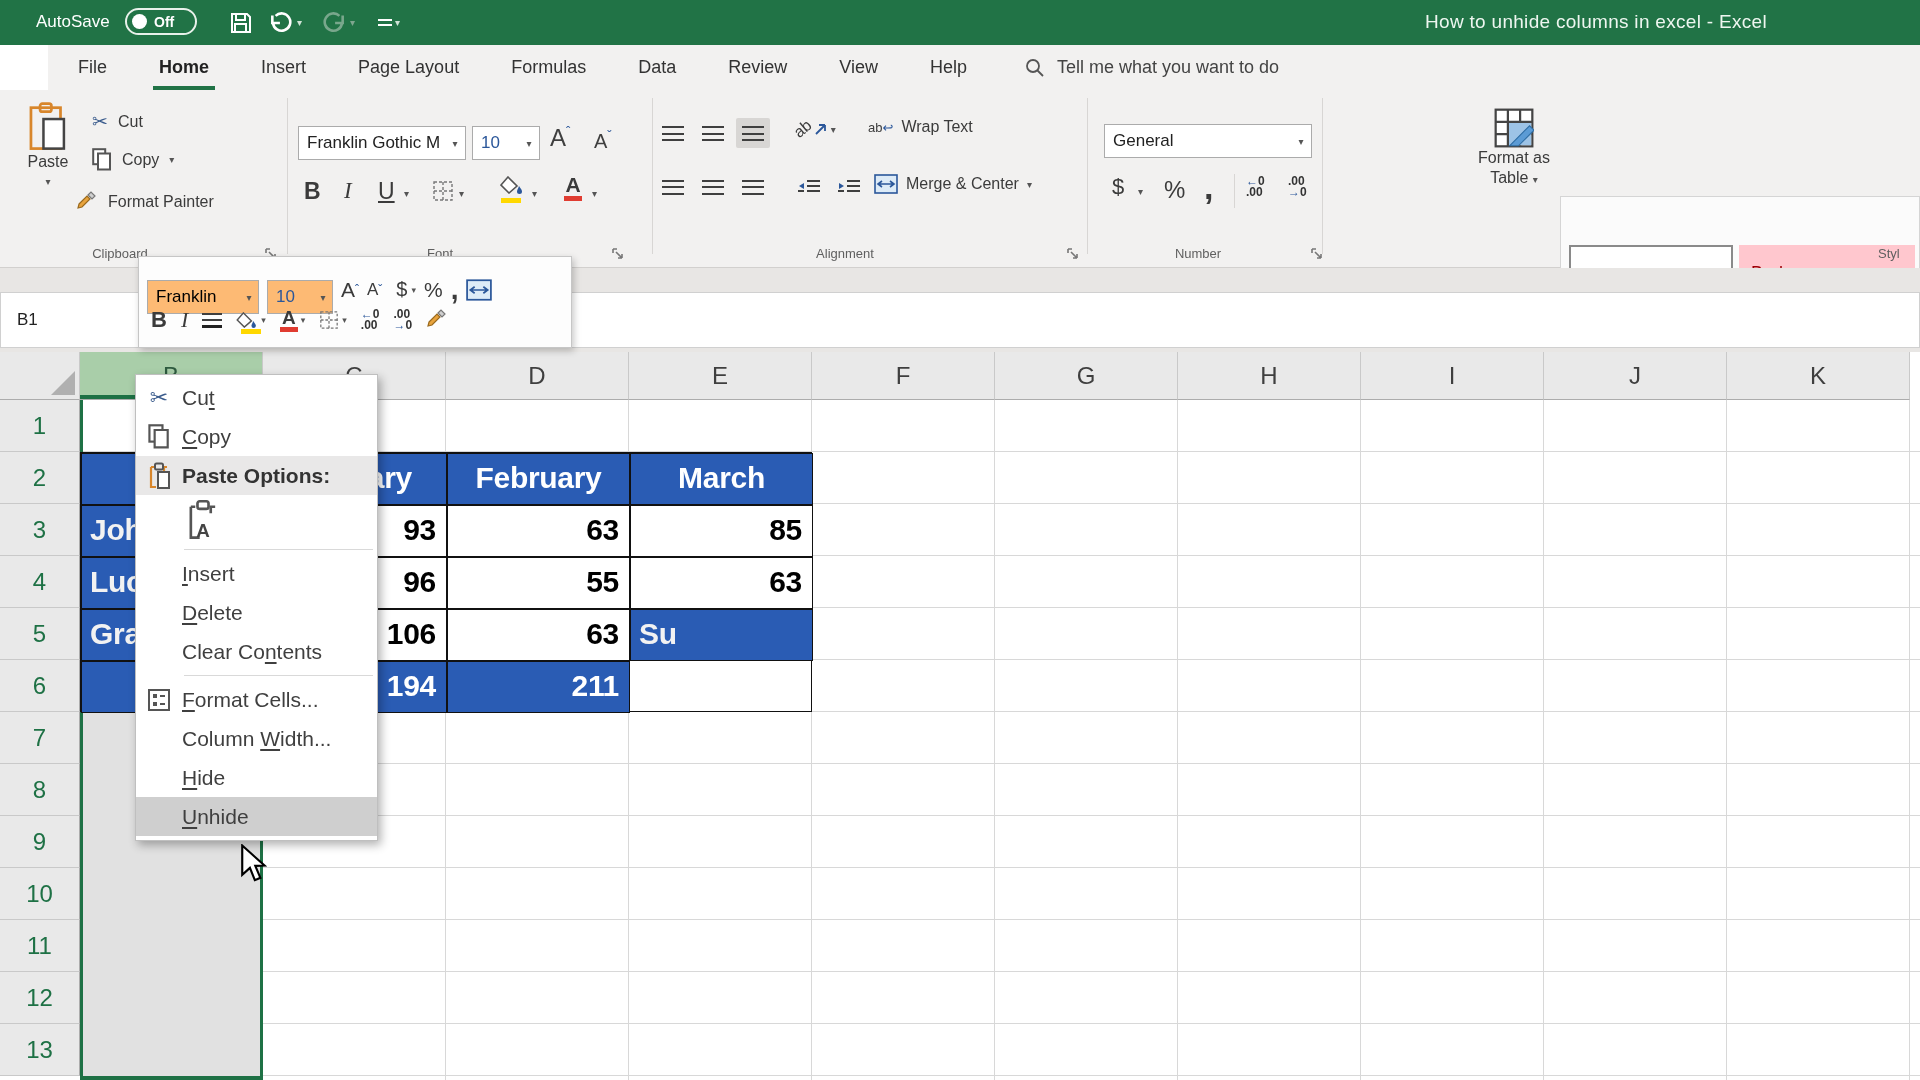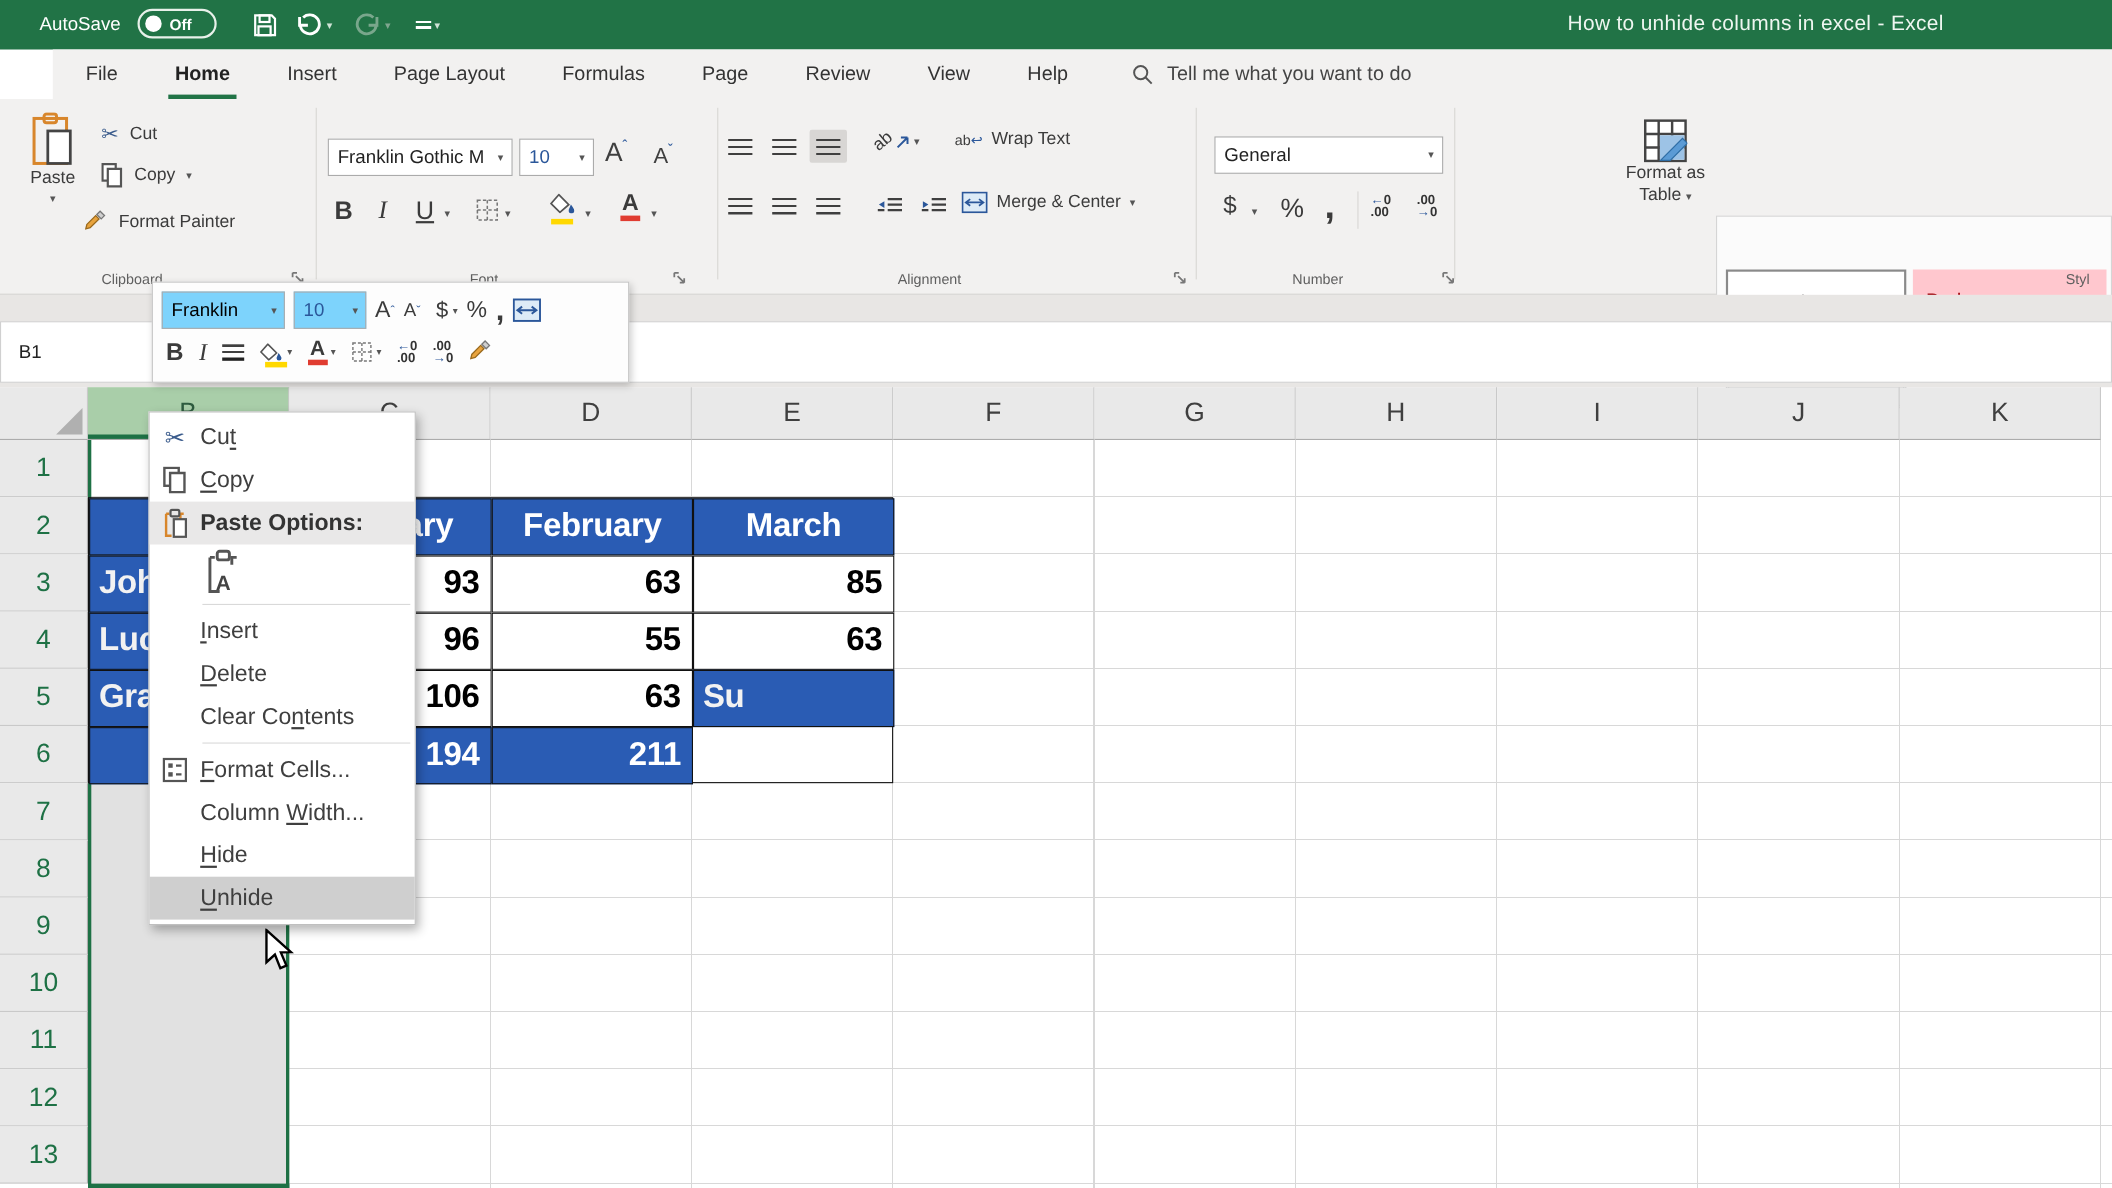--- a/index.html
+++ b/index.html
@@ -75,21 +75,21 @@
   .sheettable { left:80px; top:452px; width:732px; height:260px; display:grid; grid-template-columns:repeat(4,183px); grid-auto-rows:52px; z-index:10; border:1px solid #111; font-weight:700; font-size:30px; letter-spacing:-0.3px; }
   .tc { border:1.5px solid #111; line-height:48px; overflow:hidden; white-space:nowrap; }
   .tc.hdr { background:#2A5CB4; color:#fff; text-align:center; }
   .tc.name { background:#2A5CB4; color:#f2f2f2; text-align:left; padding-left:8px; }
   .tc.num { background:#fff; color:#000; text-align:right; padding-right:10px; }
   .tc.sum { background:#2A5CB4; color:#fff; text-align:right; padding-right:10px; }
 
   
   .minitb { left:138px; top:256px; width:434px; height:92px; background:#FDFDFD; border:1px solid #C6C6C6; box-shadow:2px 3px 7px rgba(0,0,0,.22); z-index:40; }
   .minitb .row { position:absolute; left:8px; right:6px; display:flex; align-items:center; }
-  .mt-combo { background:#7dd3fc; border:1px solid #ABABAB; height:34px; display:flex; align-items:center; font-size:17px; }
+  .mt-combo { background:#fdba74; border:1px solid #ABABAB; height:34px; display:flex; align-items:center; font-size:17px;margin-top:15px; }
   .mt-ic { display:flex; align-items:center; justify-content:center; color:#3b3b3b; }
 
   
   .ctxmenu { left:135px; top:374px; width:243px; background:#fff; border:1px solid #BFBFBF; box-shadow:3px 4px 9px rgba(0,0,0,.3); z-index:50; padding:3px 0 4px 0; }
   .mi { position:relative; height:39px; display:flex; align-items:center; font-size:21px; color:#3f3f3f; cursor:default; }
   .mi .gut { width:46px; flex:none; display:flex; align-items:center; justify-content:center; }
   .mi.hl-light { background:#E9E8E8; font-weight:700; color:#333; }
   .mi.hl-strong { background:#CFCFCF; }
   .mi .ul { text-decoration:underline; text-underline-offset:3px; }
   .mi-thumb { height:50px; display:flex; align-items:center; padding-left:50px; }
@@ -137,21 +137,21 @@
     </div>
     <span class="abs win-title">How to unhide columns in excel  -  Excel</span>
   </div>
 
   <div class="abs tabrow" id="tabrow">
       <span class="tab">File</span>
       <span class="tab active">Home</span>
       <span class="tab">Insert</span>
       <span class="tab">Page Layout</span>
       <span class="tab">Formulas</span>
-      <span class="tab">Page</span>
+      <span class="tab">Data</span>
       <span class="tab">Review</span>
       <span class="tab">View</span>
       <span class="tab">Help</span>
       <span class="tellme">
         <svg width="20" height="20" viewBox="0 0 20 20">
           <circle cx="8" cy="8" r="6" fill="none" stroke="#555" stroke-width="1.8"></circle>
           <path d="M12.5 12.5L18 18" stroke="#555" stroke-width="1.8"></path>
         </svg>
         <span>Tell me what you want to do</span>
       </span>

